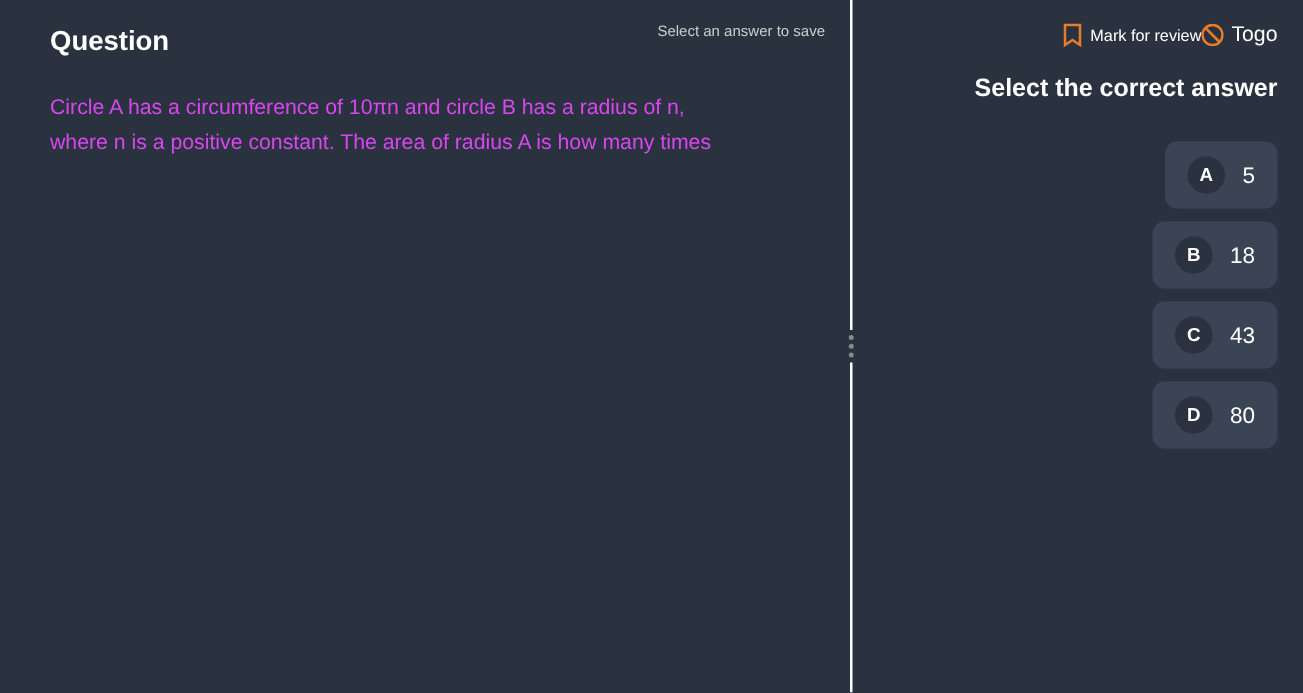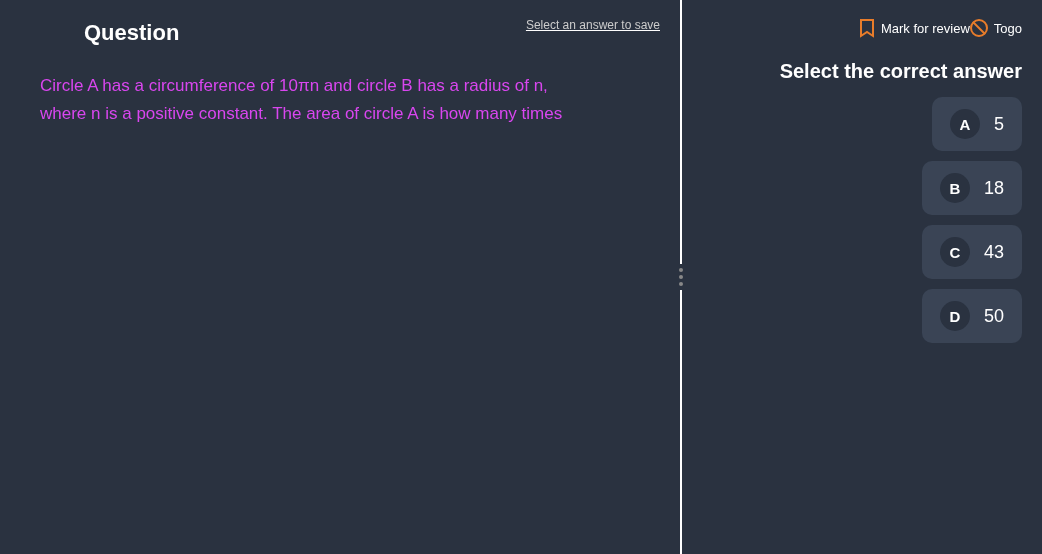--- a/index.html
+++ b/index.html
@@ -26,31 +26,29 @@
       position: relative;
       background: #2a3240;
     }
 
     .question-title {
       font-size: 22px;
       font-weight: bold;
       color: #ffffff;
       margin-bottom: 16px;
       font-family: Arial, sans-serif;
-      margin-left: 44px;
     }
 
     .select-save-bar {
       position: absolute;
       top: 18px;
       right: 20px;
       display: flex;
       align-items: center;
       gap: 6px;
-      text-decoration: underline;
     }
 
     .select-save-text {
       font-size: 12px;
       color: #cccccc;
       font-family: Arial, sans-serif;
     }
 
     .question-body {
       font-size: 17px;
@@ -116,33 +114,33 @@
       cursor: pointer;
       background: none;
       border: none;
     }
 
     .toggle-btn {
       display: flex;
       align-items: center;
       gap: 6px;
       color: #ffffff;
-      font-size: 13px;
+      font-size: 17px;
       font-family: Arial, sans-serif;
       cursor: pointer;
       background: none;
       border: none;
     }
 
     .select-correct-title {
       font-size: 20px;
       font-weight: bold;
       color: #ffffff;
       font-family: Arial, sans-serif;
-      margin-bottom: 14px;
+      margin-bottom: 30px;
       text-align: left;
     }
 
     .answer-option {
       display: flex;
       align-items: center;
       background: #3a4455;
       border-radius: 10px;
       padding: 12px 18px;
       margin-bottom: 10px;
@@ -179,21 +177,21 @@
   <div class="left-panel">
     <div style="display:flex; justify-content:space-between; align-items:flex-start;">
       <div class="question-title">Question</div>
       <div class="select-save-bar">
         <span class="select-save-text">Select an answer to save</span>
       </div>
     </div>
 
     <div class="question-body">
       <span>Circle A has a circumference of 10πn and circle B has a radius of n,</span><br>
-      <span>where n is a positive constant. The area of circle A is how many times</span><br>
+      <span>where n is a positive constant. The area of radius A is how many times</span><br>
     </div>
   </div>
 
   <div class="divider">
     <div class="divider-dots">
       <div class="divider-dot"></div>
       <div class="divider-dot"></div>
       <div class="divider-dot"></div>
     </div>
   </div>
@@ -228,17 +226,17 @@
       <span class="answer-text">18</span>
     </div>
 
     <div class="answer-option">
       <div class="answer-label-circle">C</div>
       <span class="answer-text">43</span>
     </div>
 
     <div class="answer-option">
       <div class="answer-label-circle">D</div>
-      <span class="answer-text">50</span>
+      <span class="answer-text">80</span>
     </div>
 
   </div>
 </div>
 
 </body></html>

